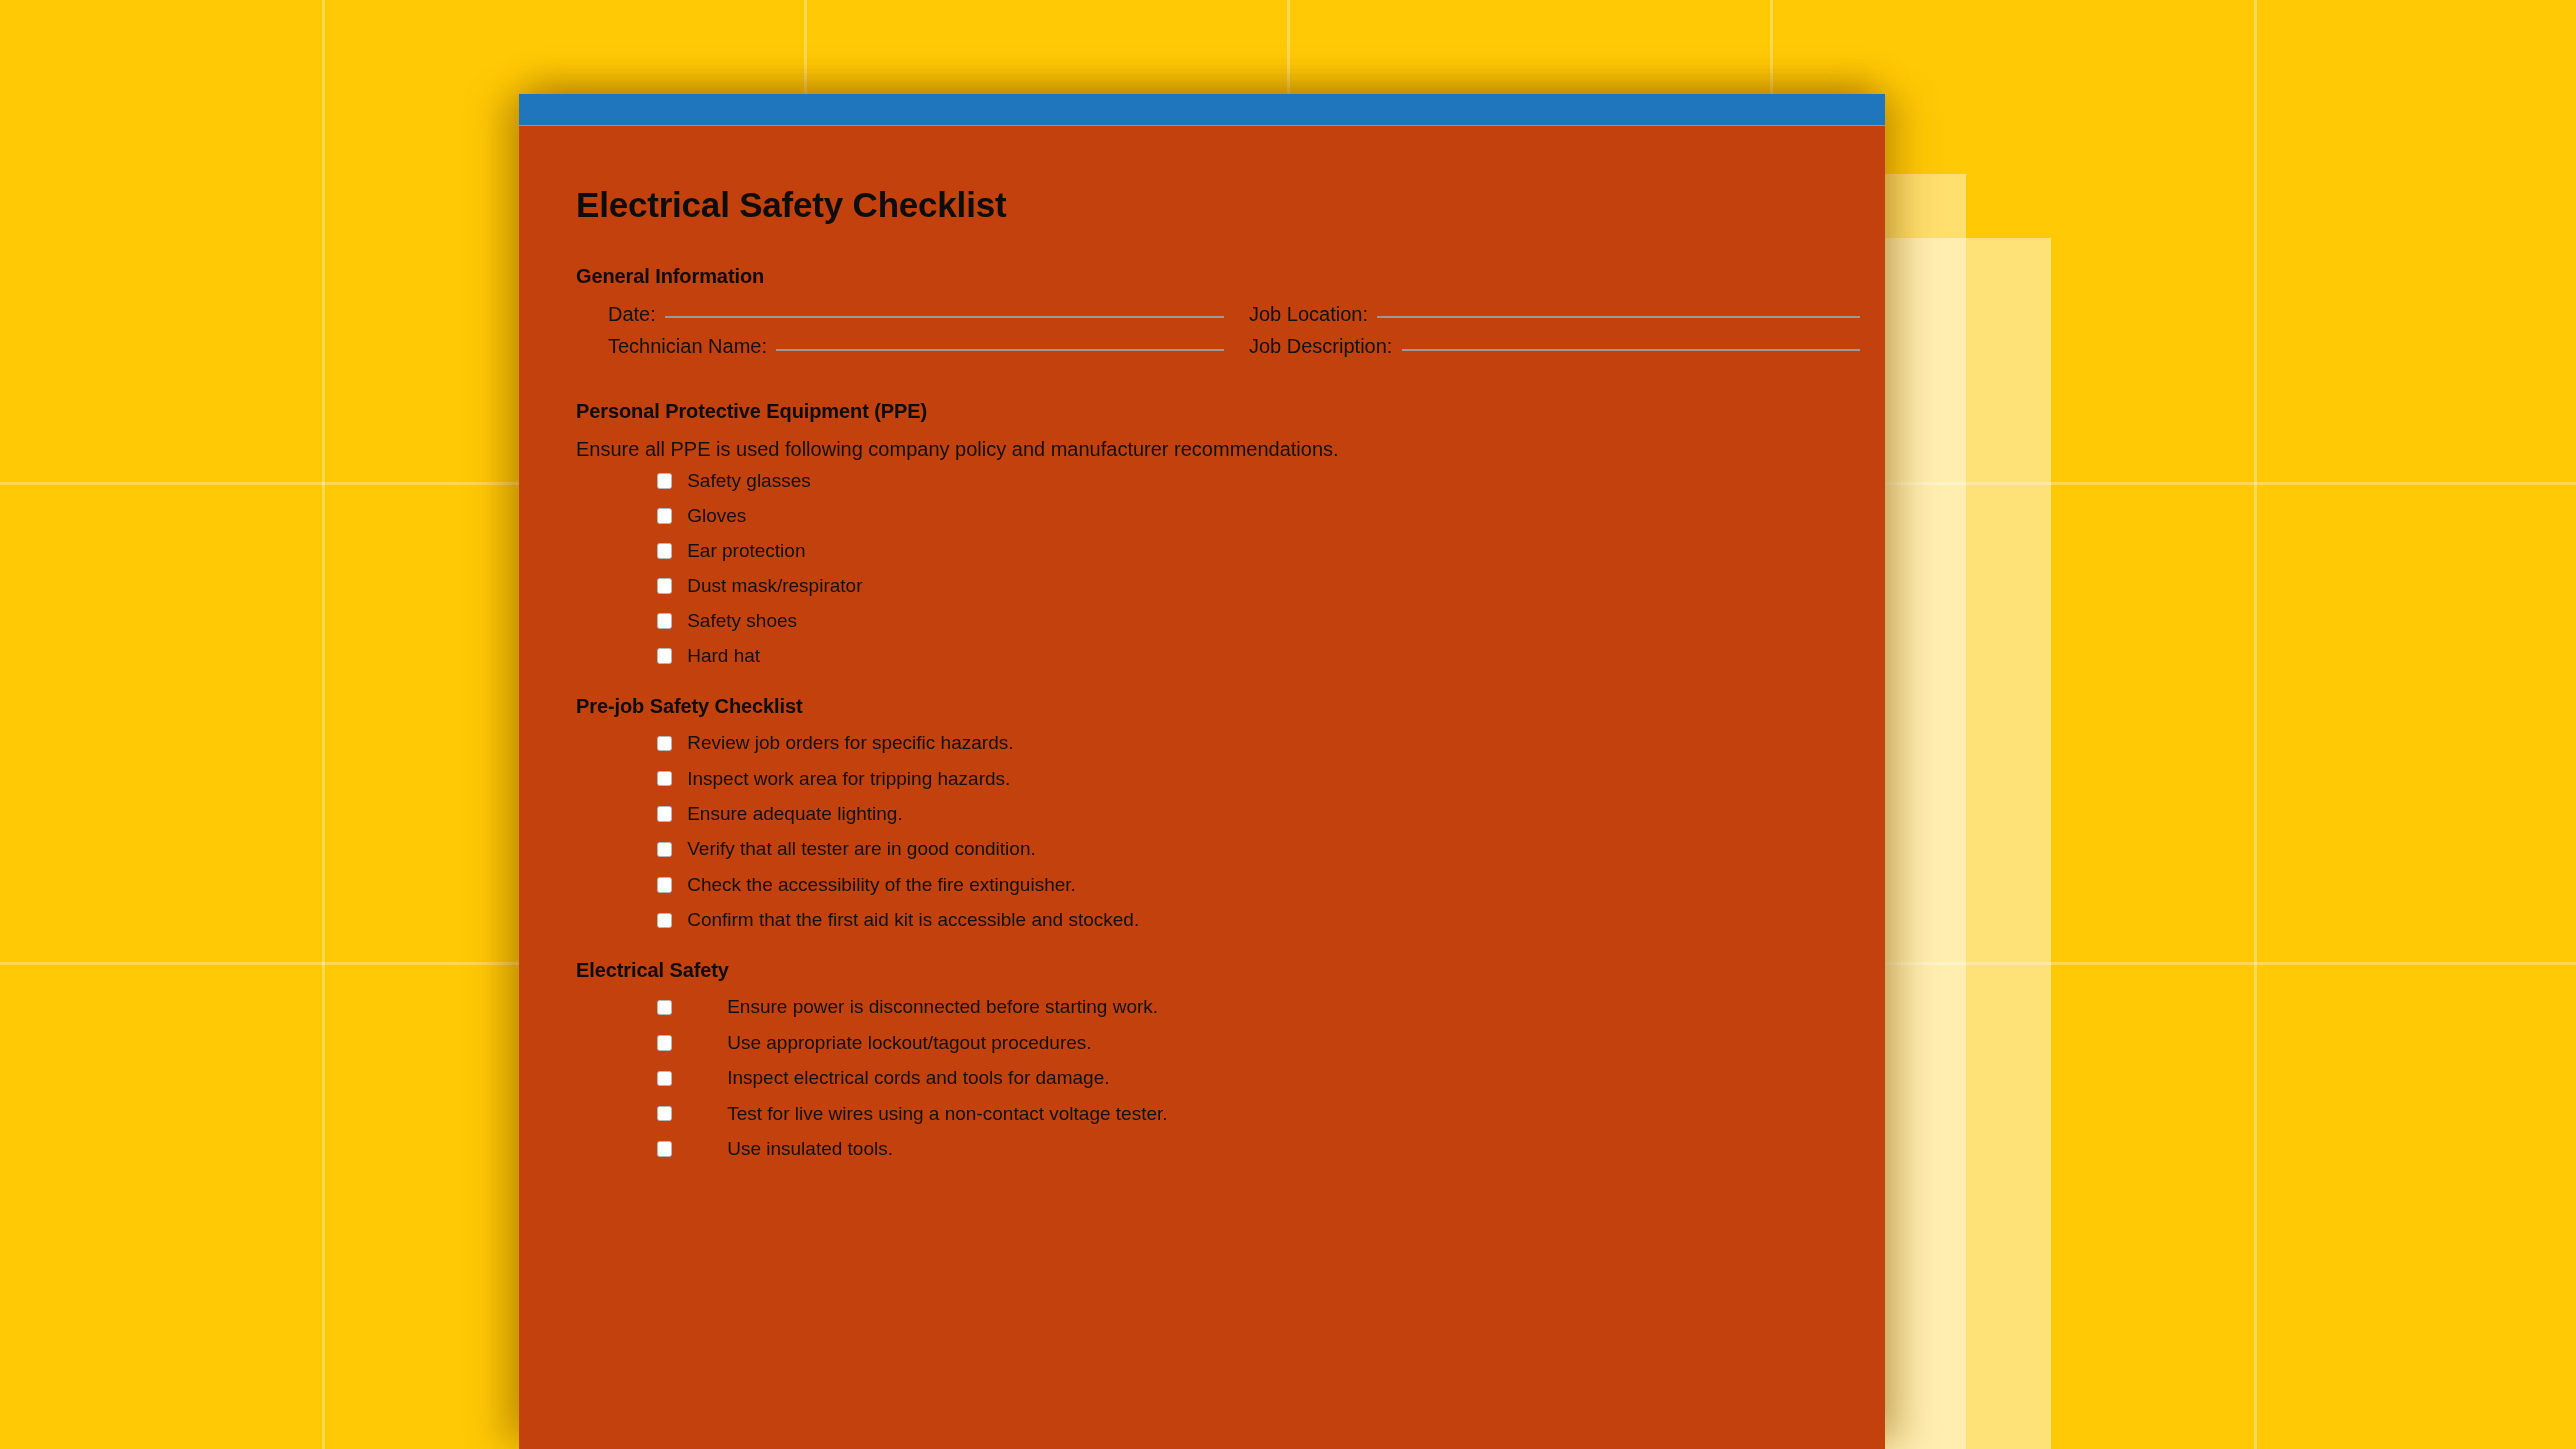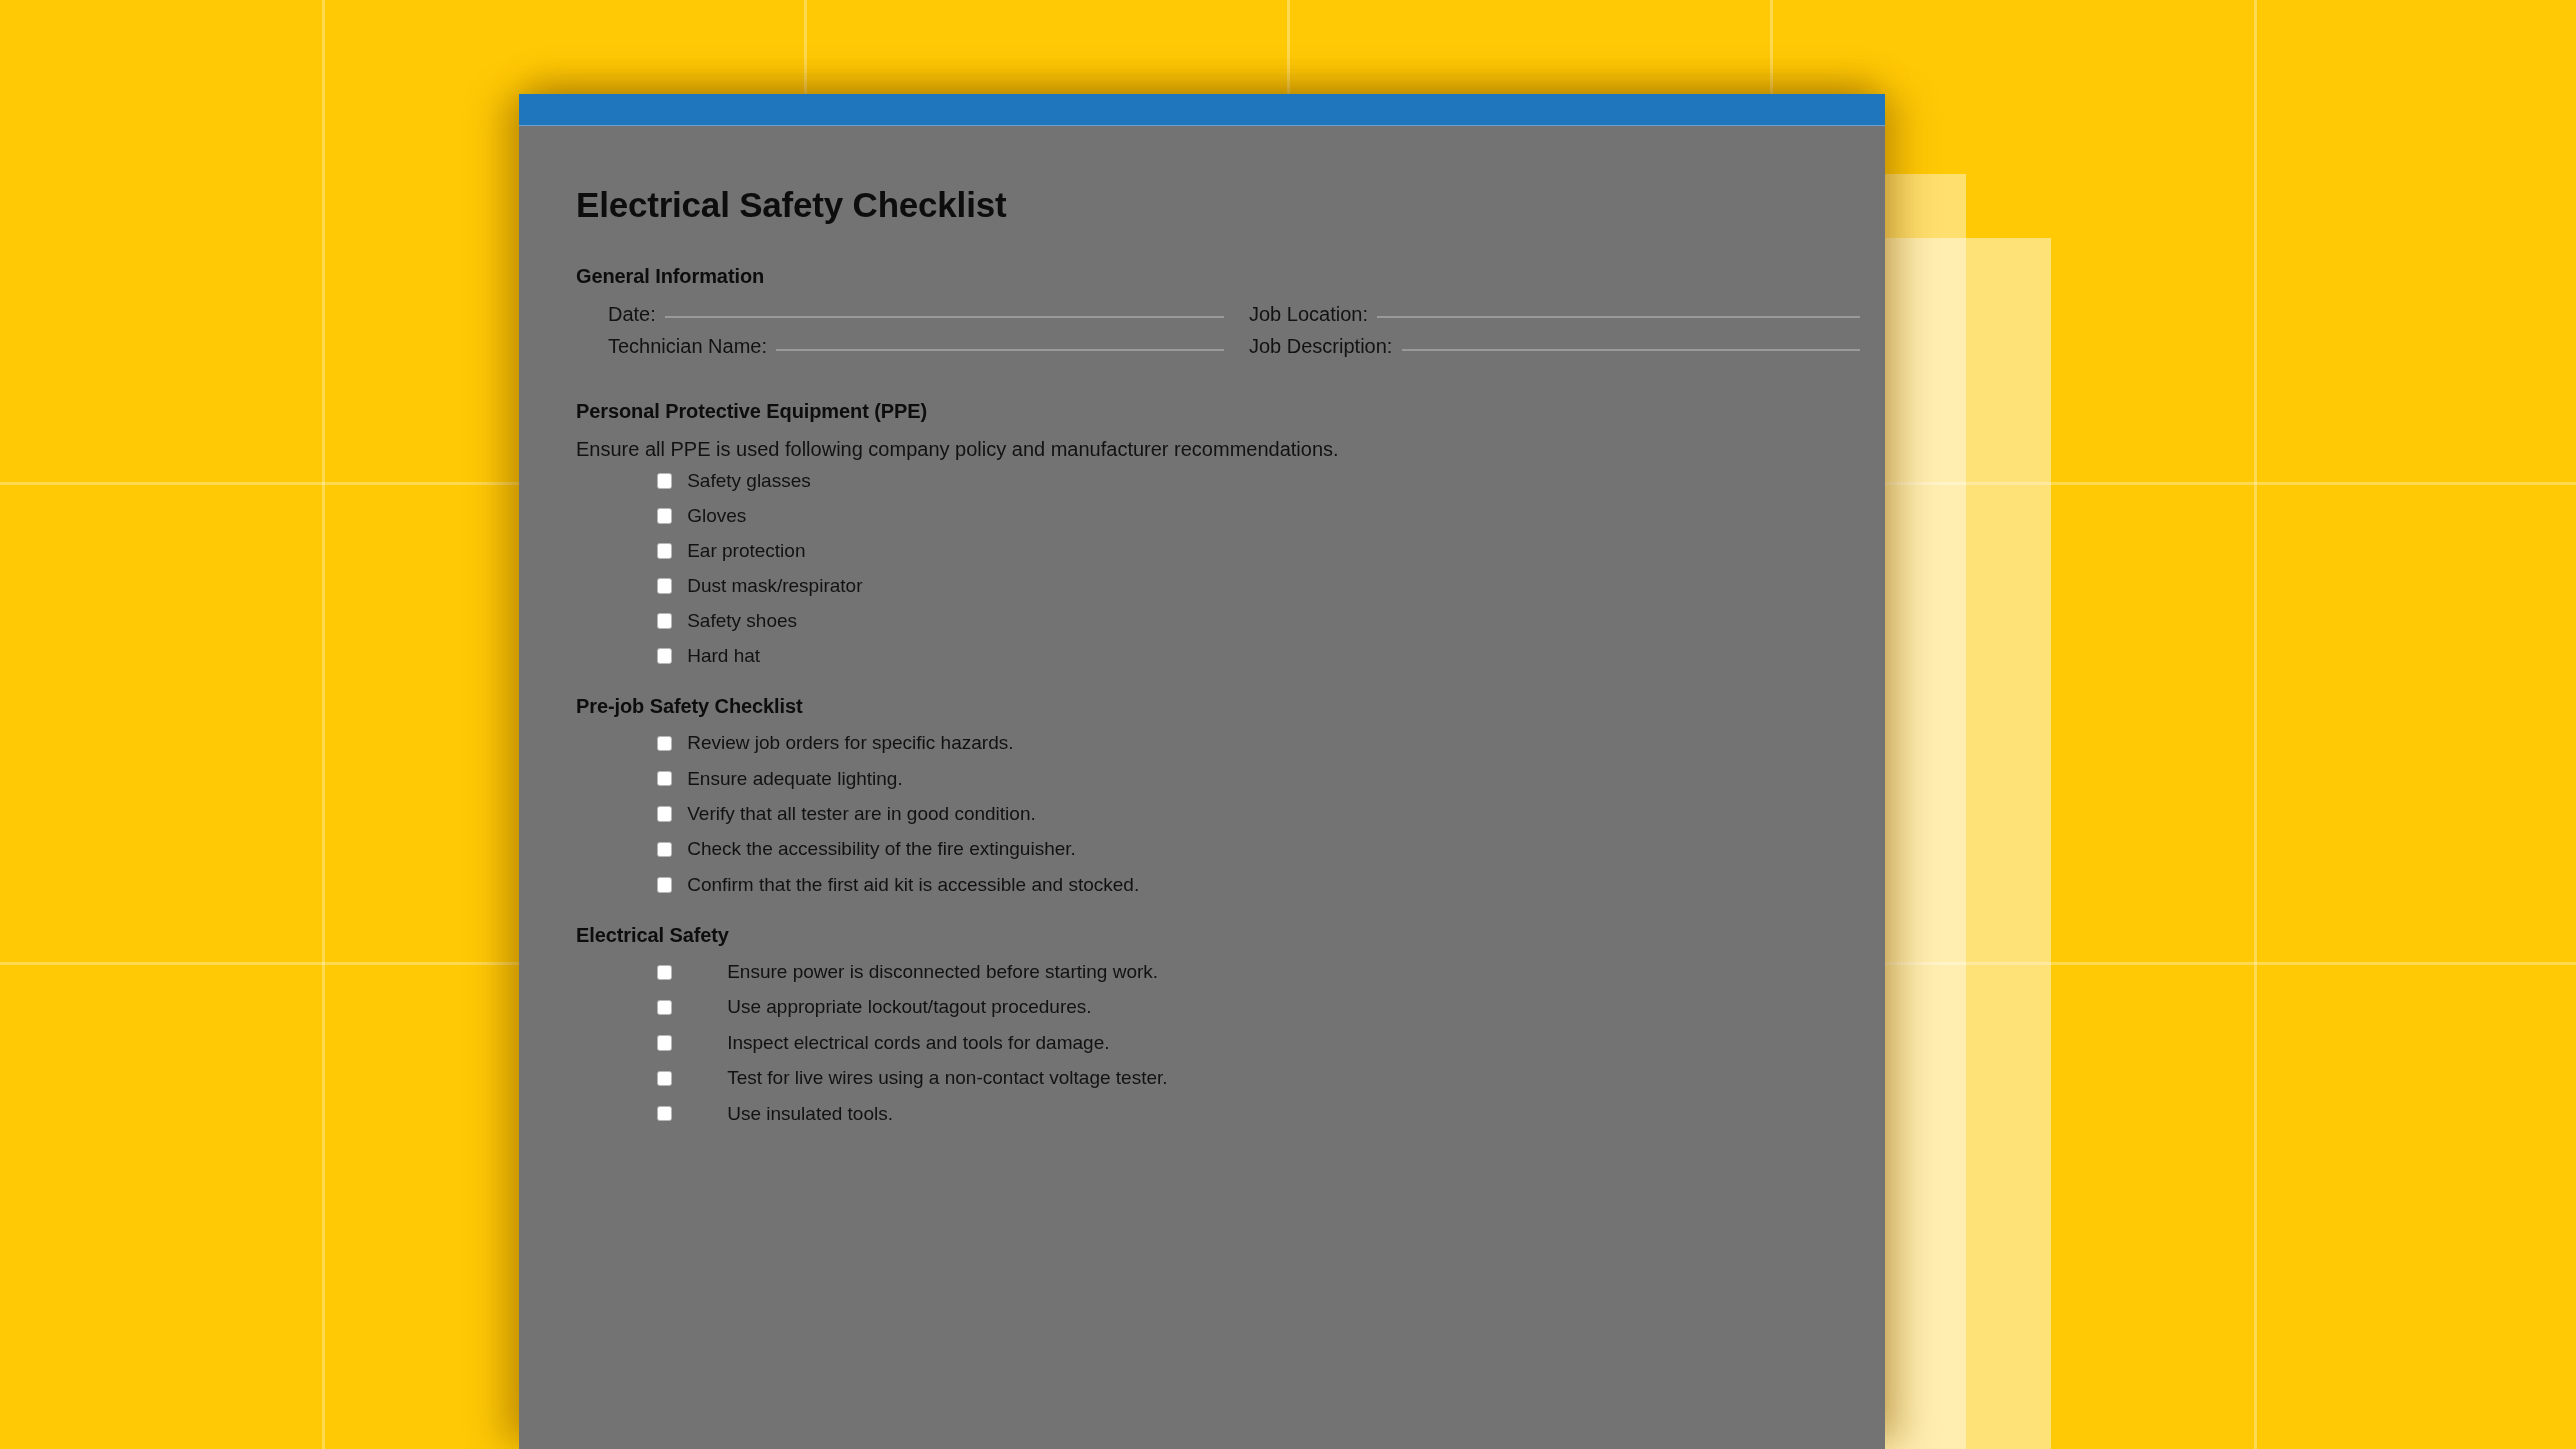--- a/index.html
+++ b/index.html
@@ -29,21 +29,21 @@
   }
   #paper-stack-back  { left:1885px; top:174px; width:81px;  height:1275px; }
   #paper-stack-front { left:1885px; top:238px; width:166px;  height:1211px;
                        background:rgba(255,255,255,0.46); }
 
   
   #document {
     position:absolute;
     left:519px; top:94px;
     width:1366px; height:1355px;
-    background:#737373;
+    background:#c2410c;
     z-index:2;
     box-shadow:-23px 0 32px -4px rgba(140,95,0,0.40),
                 23px 0 32px -4px rgba(140,95,0,0.34),
                 0 -20px 31px -6.7px rgba(140,95,0,0.40);
   }
   #doc-header-bar {
     height:32px;
     background:#1F76BC;
     border-bottom:1.3px solid #6f9fd0;
   }
@@ -211,20 +211,24 @@
 
     <section class="section" id="prejob-section">
       <h2 class="section-heading">Pre-job Safety Checklist</h2>
       <div class="checklist" id="prejob-list">
           <div class="check-item">
             <span class="checkbox"></span>
             <span class="check-label">Review job orders for specific hazards.</span>
           </div>
           <div class="check-item">
             <span class="checkbox"></span>
+            <span class="check-label">Inspect work area for tripping hazards.</span>
+          </div>
+          <div class="check-item">
+            <span class="checkbox"></span>
             <span class="check-label">Ensure adequate lighting.</span>
           </div>
           <div class="check-item">
             <span class="checkbox"></span>
             <span class="check-label">Verify that all tester are in good condition.</span>
           </div>
           <div class="check-item">
             <span class="checkbox"></span>
             <span class="check-label">Check the accessibility of the fire extinguisher.</span>
           </div>

